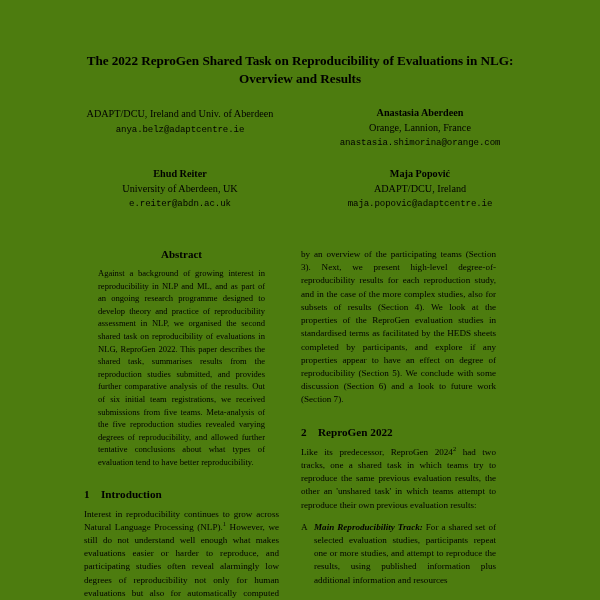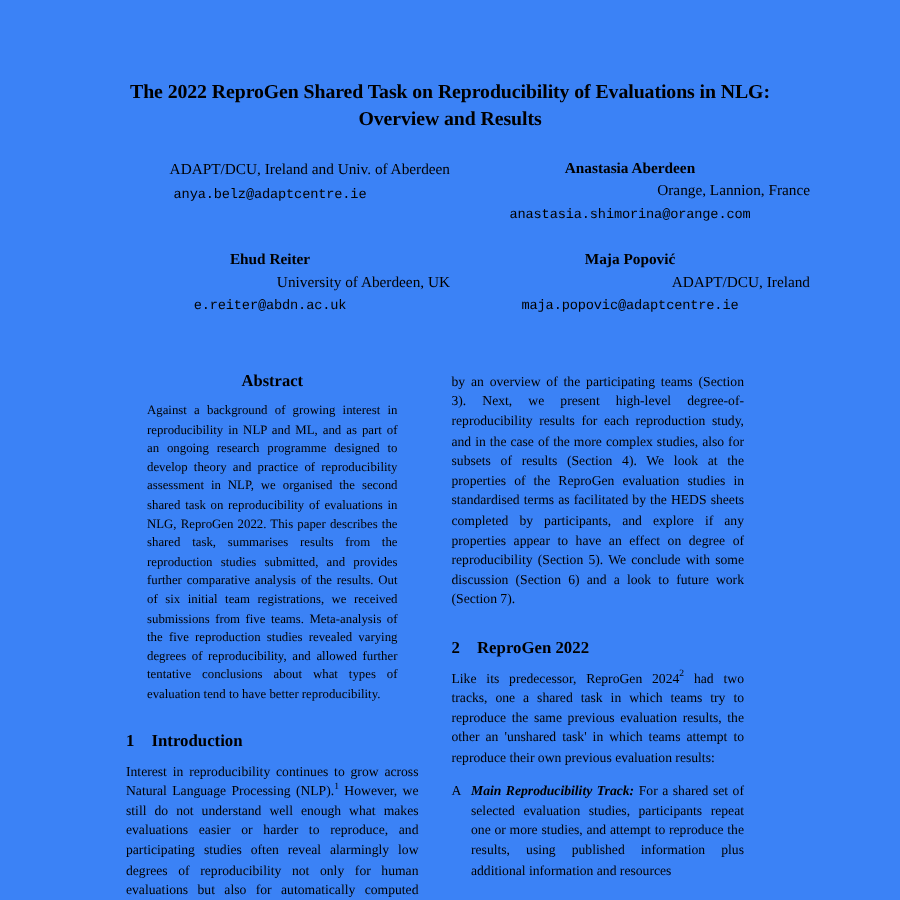--- a/index.html
+++ b/index.html
@@ -15,21 +15,21 @@
     color: #000000;
     -webkit-font-smoothing: antialiased;
   }
 
   #page {
     position: relative;
     width: 600px;
     height: 600px;
     box-sizing: border-box;
     padding: 0;
-    background: #3b82f6;
+    background: #4d7c0f;
     overflow: hidden;
   }
 
   
   .title-block {
     padding: 52px 72px 0 72px;
   }
   .paper-title {
     font-size: 13.2px;
     font-weight: bold;
@@ -58,21 +58,20 @@
   }
   .author-name {
     font-size: 10.2px;
     font-weight: bold;
     display: block;
   }
   .author-affil {
     font-size: 10.2px;
     display: block;
     margin-top: 1px;
-    text-align: right;
   }
   .author-email {
     font-family: "Liberation Mono", "DejaVu Sans Mono", monospace;
     font-size: 9.1px;
     display: block;
     margin-top: 3px;
     letter-spacing: -0.1px;
   }
 
   

